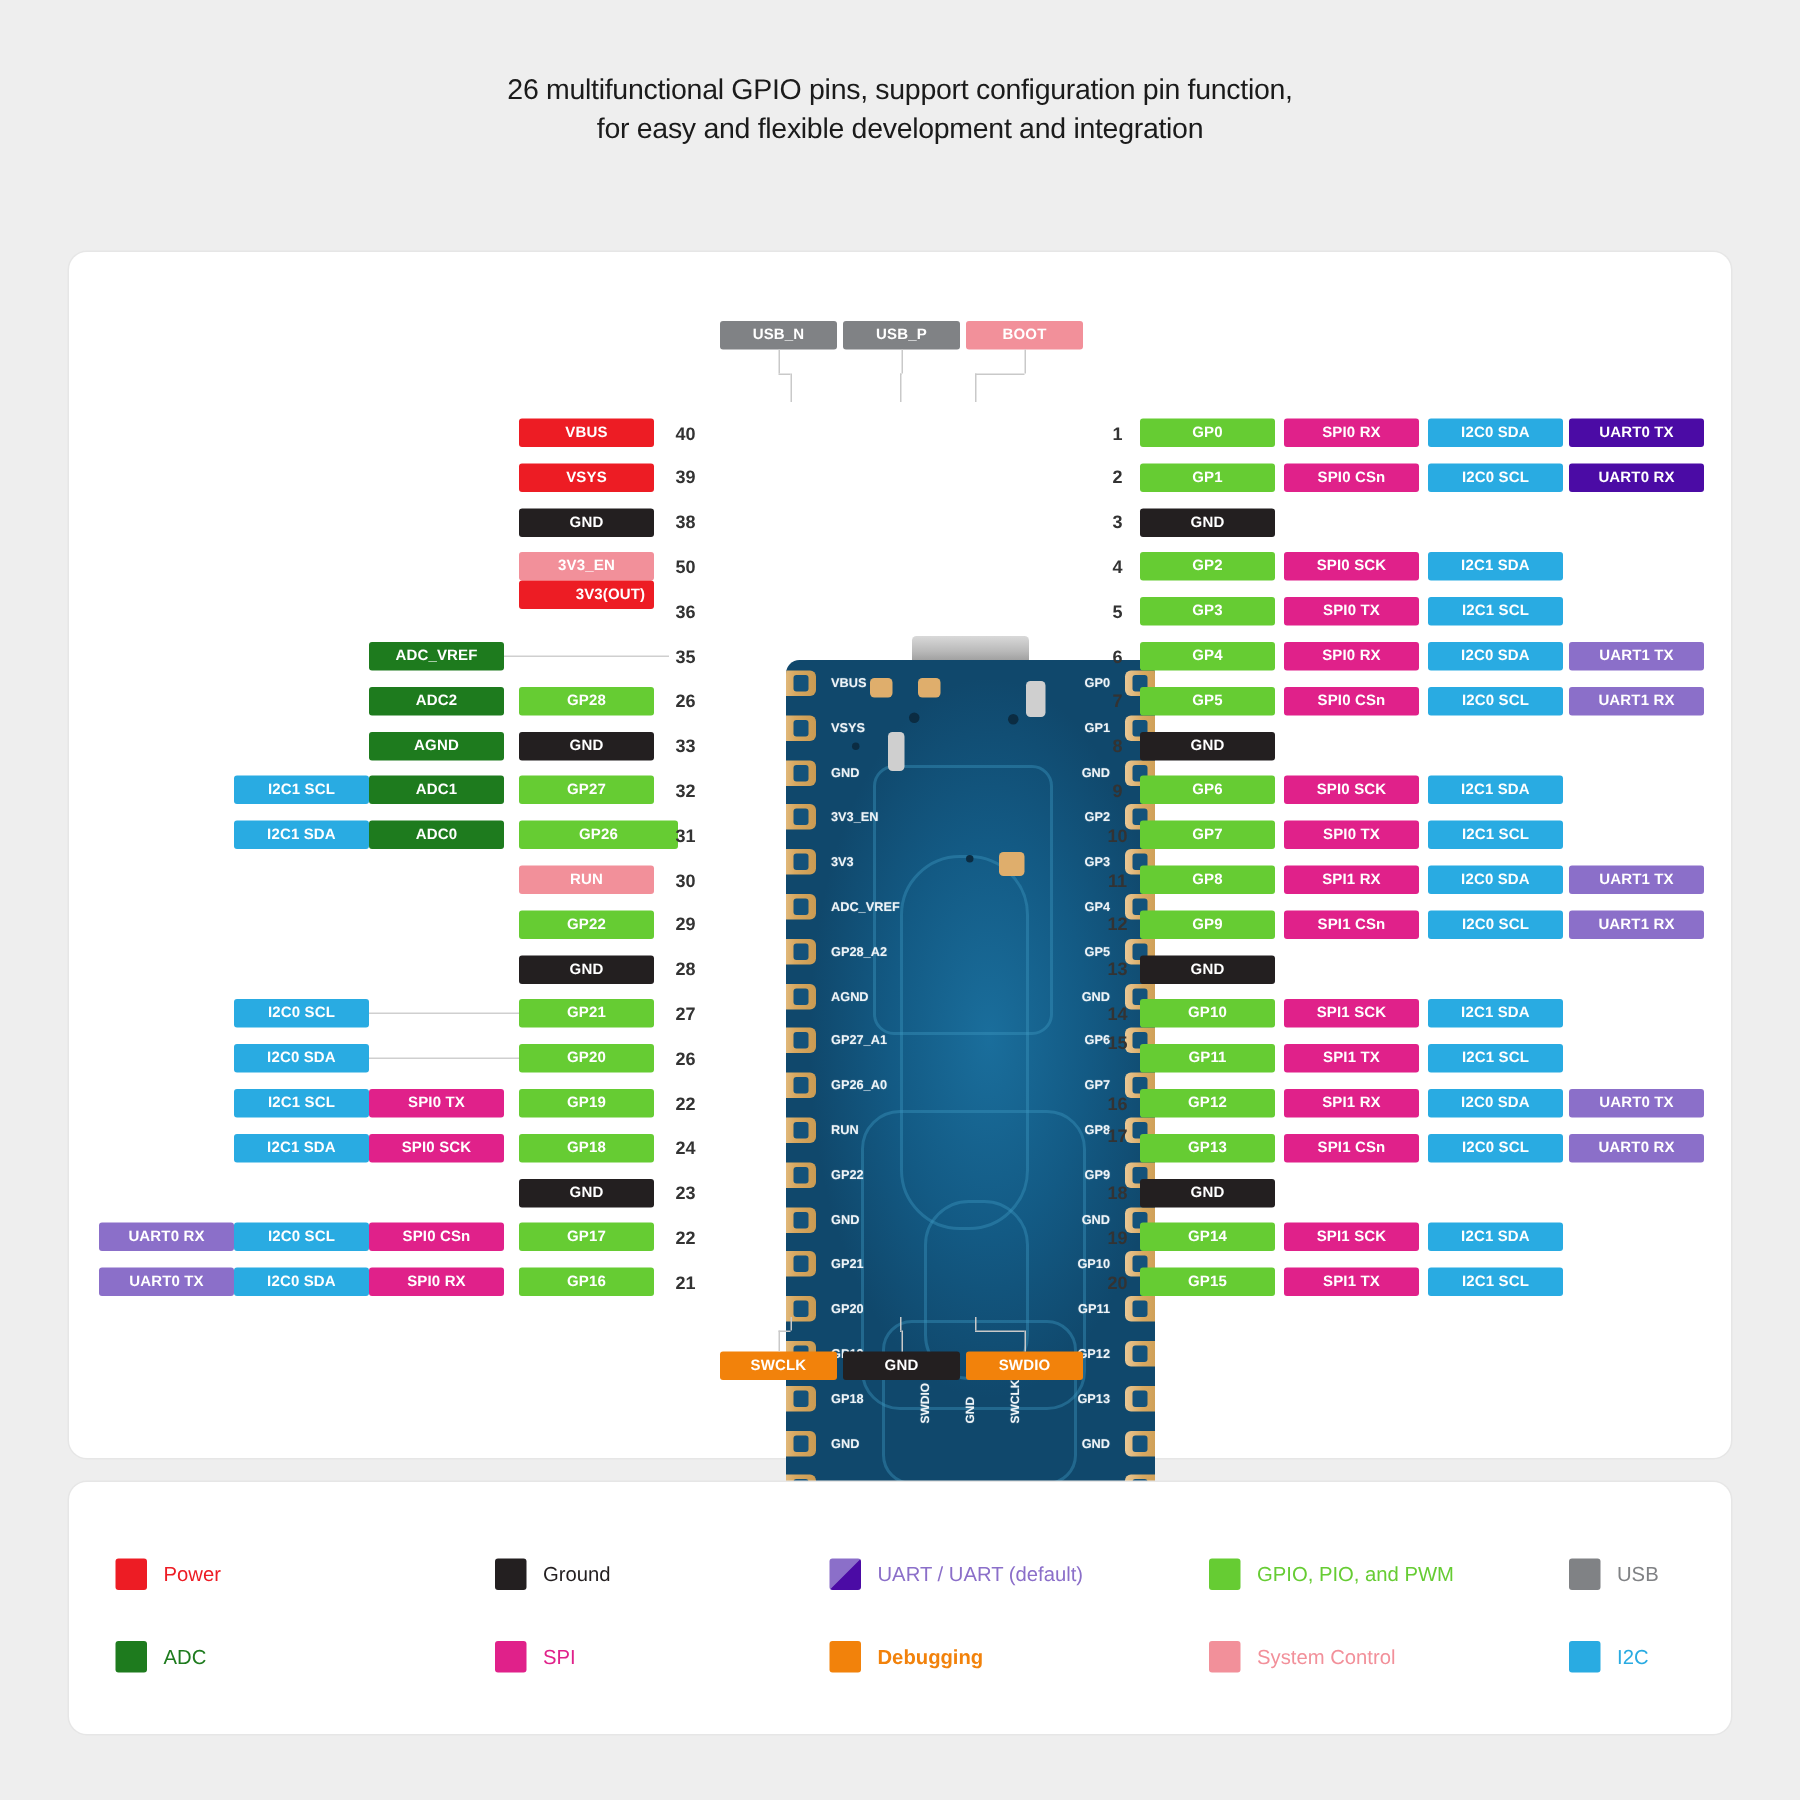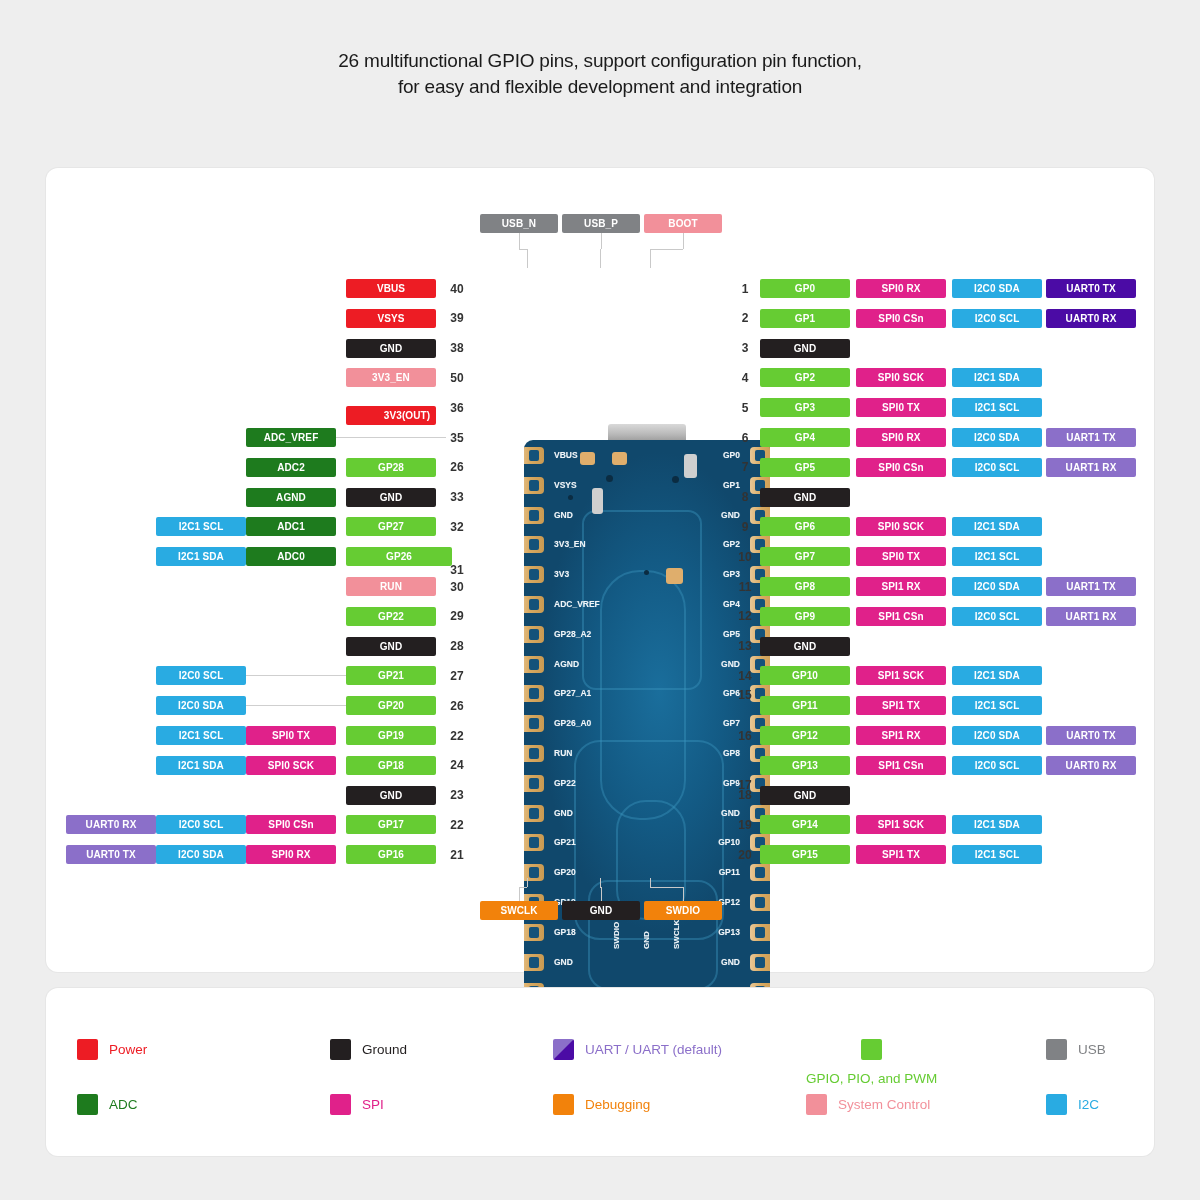--- a/index.html
+++ b/index.html
@@ -398,21 +398,21 @@
         </div>
         <div class="" style="position: absolute; left: 0px; top: 0px;">
           <div class="chip c-ground" style="left: 300px; top: 170.6px; width: 90px;">GND</div>
           <div class="pinnum" style="left: 400px; top: 170.6px;">38</div>
         </div>
         <div class="" style="position: absolute; left: 0px; top: 0px;">
           <div class="chip c-sysctl" style="left: 300px; top: 200.4px; width: 90px;">3V3_EN</div>
           <div class="pinnum" style="left: 400px; top: 200.4px;">50</div>
         </div>
         <div class="" style="position: absolute; left: 0px; top: 0px;">
-          <div class="chip c-power" style="left: 300px; top: 238px; width: 90px; padding-left: 32px;">3V3(OUT)</div>
+          <div class="chip c-power" style="left: 300px; top: 219px; width: 90px; padding-left: 32px;">3V3(OUT)</div>
           <div class="pinnum" style="left: 400px; top: 230.2px;">36</div>
         </div>
         <div class="" style="position: absolute; left: 0px; top: 0px;">
           <div class="chip c-adc" style="left: 200px; top: 260px; width: 90px;">ADC_VREF</div>
           <div class="leader" style="left: 290px; top: 269px; width: 110px;"></div>
           <div class="pinnum" style="left: 400px; top: 260px;">35</div>
         </div>
         <div class="" style="position: absolute; left: 0px; top: 0px;">
           <div class="chip c-adc" style="left: 200px; top: 289.8px; width: 90px;">ADC2</div>
           <div class="chip c-gpio" style="left: 300px; top: 289.8px; width: 90px;">GP28</div>
@@ -426,21 +426,21 @@
         <div class="" style="position: absolute; left: 0px; top: 0px;">
           <div class="chip c-i2c" style="left: 110px; top: 349.4px; width: 90px;">I2C1 SCL</div>
           <div class="chip c-adc" style="left: 200px; top: 349.4px; width: 90px;">ADC1</div>
           <div class="chip c-gpio" style="left: 300px; top: 349.4px; width: 90px;">GP27</div>
           <div class="pinnum" style="left: 400px; top: 349.4px;">32</div>
         </div>
         <div class="" style="position: absolute; left: 0px; top: 0px;">
           <div class="chip c-i2c" style="left: 110px; top: 379.2px; width: 90px;">I2C1 SDA</div>
           <div class="chip c-adc" style="left: 200px; top: 379.2px; width: 90px;">ADC0</div>
           <div class="chip c-gpio" style="left: 300px; top: 379.2px; width: 106px;">GP26</div>
-          <div class="pinnum" style="left: 400px; top: 379.2px; margin-top: 13px;">31</div>
+          <div class="pinnum" style="left: 400px; top: 379.2px;">31</div>
         </div>
         <div class="" style="position: absolute; left: 0px; top: 0px;">
           <div class="chip c-sysctl" style="left: 300px; top: 409px; width: 90px;">RUN</div>
           <div class="pinnum" style="left: 400px; top: 409px;">30</div>
         </div>
         <div class="" style="position: absolute; left: 0px; top: 0px;">
           <div class="chip c-gpio" style="left: 300px; top: 438.8px; width: 90px;">GP22</div>
           <div class="pinnum" style="left: 400px; top: 438.8px;">29</div>
         </div>
         <div class="" style="position: absolute; left: 0px; top: 0px;">
@@ -582,21 +582,21 @@
           <div class="chip c-i2c" style="left: 906px; top: 528.2px; width: 90px;">I2C1 SCL</div>
         </div>
         <div class="" style="position: absolute; left: 0px; top: 0px;">
           <div class="pinnum" style="left: 688px; top: 558px;">16</div>
           <div class="chip c-gpio" style="left: 714px; top: 558px; width: 90px;">GP12</div>
           <div class="chip c-spi" style="left: 810px; top: 558px; width: 90px;">SPI1 RX</div>
           <div class="chip c-i2c" style="left: 906px; top: 558px; width: 90px;">I2C0 SDA</div>
           <div class="chip c-uart1" style="left: 1000px; top: 558px; width: 90px;">UART0 TX</div>
         </div>
         <div class="" style="position: absolute; left: 0px; top: 0px;">
-          <div class="pinnum" style="left: 688px; top: 607px;">17</div>
+          <div class="pinnum" style="left: 688px; top: 579px;">17</div>
           <div class="chip c-gpio" style="left: 714px; top: 587.8px; width: 90px;">GP13</div>
           <div class="chip c-spi" style="left: 810px; top: 587.8px; width: 90px;">SPI1 CSn</div>
           <div class="chip c-i2c" style="left: 906px; top: 587.8px; width: 90px;">I2C0 SCL</div>
           <div class="chip c-uart1" style="left: 1000px; top: 587.8px; width: 90px;">UART0 RX</div>
         </div>
         <div class="" style="position: absolute; left: 0px; top: 0px;">
           <div class="pinnum" style="left: 688px; top: 617.6px;">18</div>
           <div class="chip c-ground" style="left: 714px; top: 617.6px; width: 90px;">GND</div>
         </div>
         <div class="" style="position: absolute; left: 0px; top: 0px;">
@@ -644,25 +644,25 @@
           <div class="legend-label" style="color: rgb(35, 31, 32);">Ground</div>
         </div>
         <div class="legend-item" style="left: 284px; top: 106px;">
           <div class="swatch" style="background: rgb(224, 33, 138);"></div>
           <div class="legend-label" style="color: rgb(224, 33, 138);">SPI</div>
         </div>
         <div class="legend-item" style="left: 507px; top: 51px;">
           <div class="swatch uartsplit" style=""></div>
           <div class="legend-label" style="color: rgb(139, 111, 201);">UART / UART (default)</div>
         </div>
-        <div class="legend-item" style="left: 507px; top: 106px;">
+        <div class="legend-item" style="left: 507px; top: 106px; font-weight: bold;">
           <div class="swatch" style="background: rgb(242, 130, 11);"></div>
           <div class="legend-label" style="color: rgb(242, 130, 11);">Debugging</div>
         </div>
-        <div class="legend-item" style="left: 760px; top: 51px; flex-direction: column;">
+        <div class="legend-item" style="left: 760px; top: 51px;">
           <div class="swatch" style="background: rgb(102, 204, 51);"></div>
           <div class="legend-label" style="color: rgb(102, 204, 51);">GPIO, PIO, and PWM</div>
         </div>
         <div class="legend-item" style="left: 760px; top: 106px;">
           <div class="swatch" style="background: rgb(242, 144, 154);"></div>
           <div class="legend-label" style="color: rgb(242, 144, 154);">System Control</div>
         </div>
         <div class="legend-item" style="left: 1000px; top: 51px;">
           <div class="swatch" style="background: rgb(128, 130, 133);"></div>
           <div class="legend-label" style="color: rgb(128, 130, 133);">USB</div>

